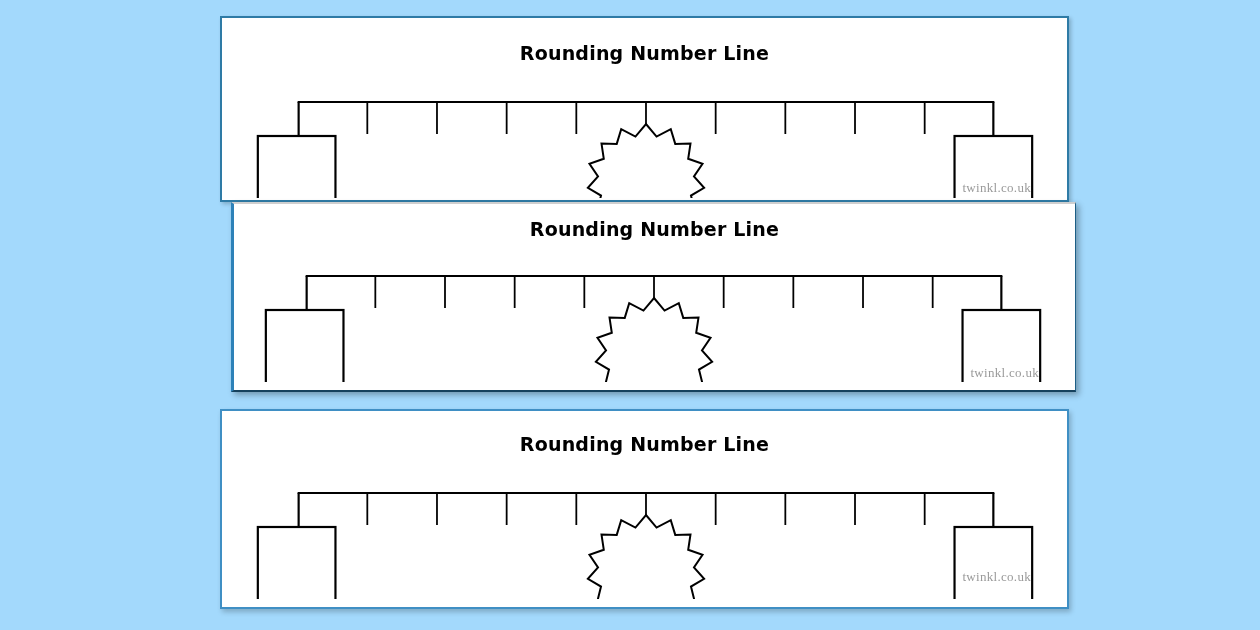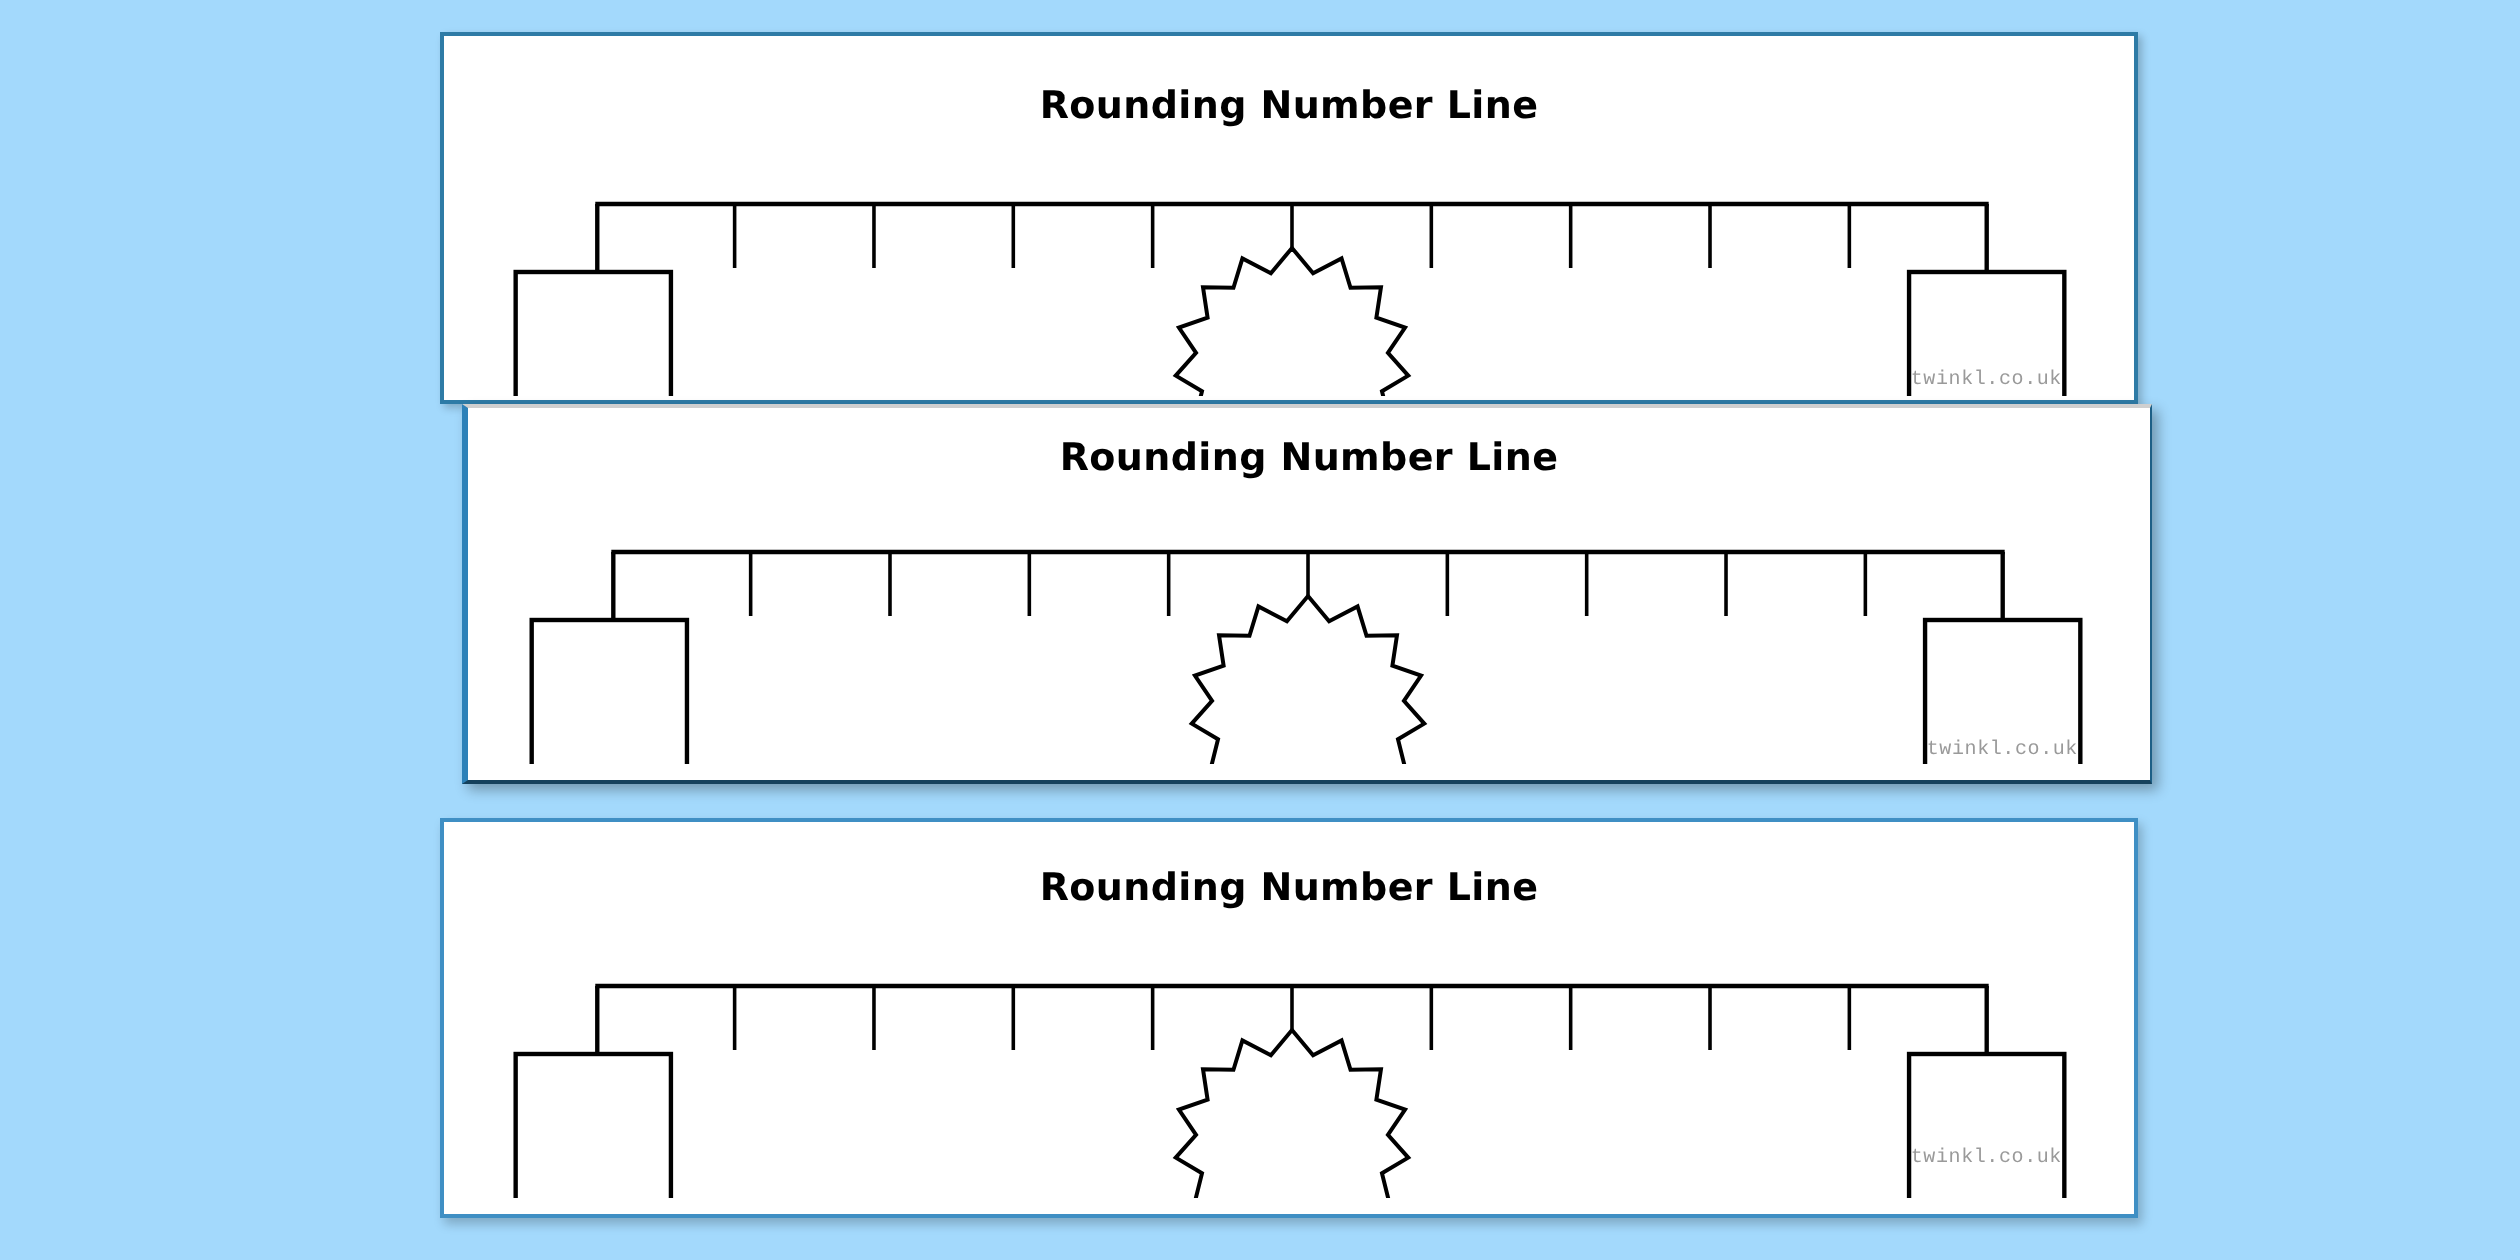--- a/index.html
+++ b/index.html
@@ -91,22 +91,22 @@
   .numberline svg {
     display: block;
     width: 100%;
     height: 100%;
   }
 
   
   .watermark {
     position: absolute;
     right: 36px;
-    font-family: Liberation Mono, monospace;
-    font-size: 10px;
+    font-family: Liberation Serif, serif;
+    font-size: 13px;
     color: #9a9a9a;
     letter-spacing: 0.3px;
     white-space: nowrap;
   }
   .card-1 .watermark { bottom: 4px; }
   .card-2 .watermark { bottom: 9px; }
   .card-3 .watermark { bottom: 22px; }
 </style>
 </head>
 <body>

